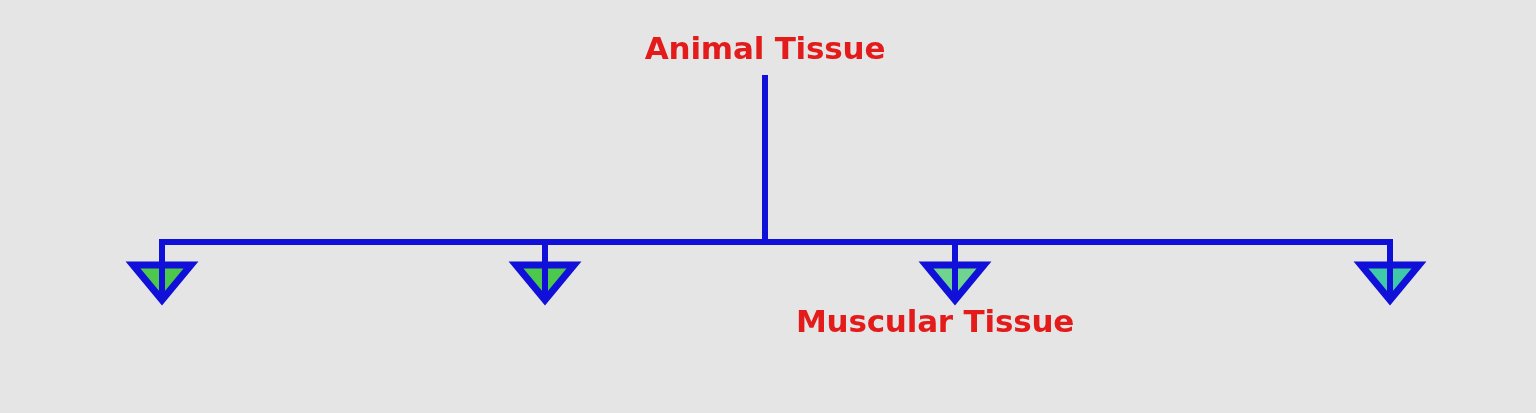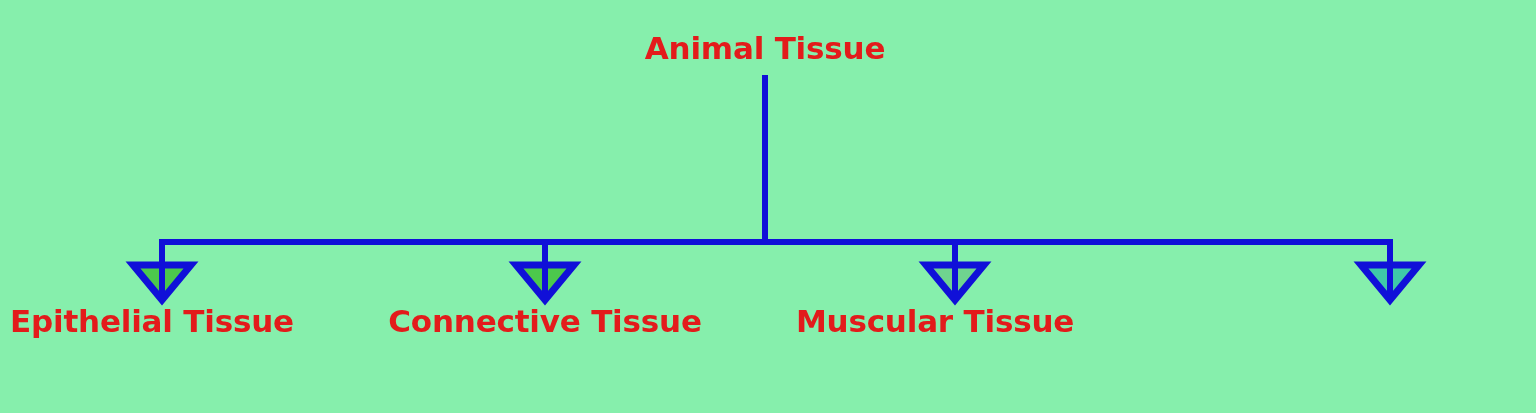--- a/index.html
+++ b/index.html
@@ -7,21 +7,21 @@
     padding: 0;
     background: #ffffff;
   }
   body {
     font-family: "DejaVu Sans", sans-serif;
   }
   #diagram-root {
     position: relative;
     width: 1536px;
     height: 413px;
-    background: #86efac;
+    background: #e5e5e5;
     overflow: hidden;
   }
   #tree-svg {
     position: absolute;
     left: 0;
     top: 0;
     width: 1536px;
     height: 413px;
   }
   .node-label {
@@ -75,20 +75,18 @@
 
     <g>
       <line x1="1390" y1="242" x2="1390" y2="300" stroke="#1010d8" stroke-width="6"></line>
       <polygon points="1361,265 1419,265 1390,300" fill="#3fc9a8" stroke="#1010d8" stroke-width="7" stroke-linejoin="miter"></polygon>
       <line x1="1390" y1="258" x2="1390" y2="300" stroke="#1010d8" stroke-width="6"></line>
     </g>
   </svg>
 
   <div class="node-label" id="root-label" style="left:765px;">Animal Tissue</div>
 
-  <div class="node-label leaf-label" style="left:152px;">Epithelial Tissue</div>
 
-  <div class="node-label leaf-label" style="left:545px;">Connective Tissue</div>
 
   <div class="node-label leaf-label" style="left:935px;">Muscular Tissue</div>
 
 
 </div>
 
 </body></html>

